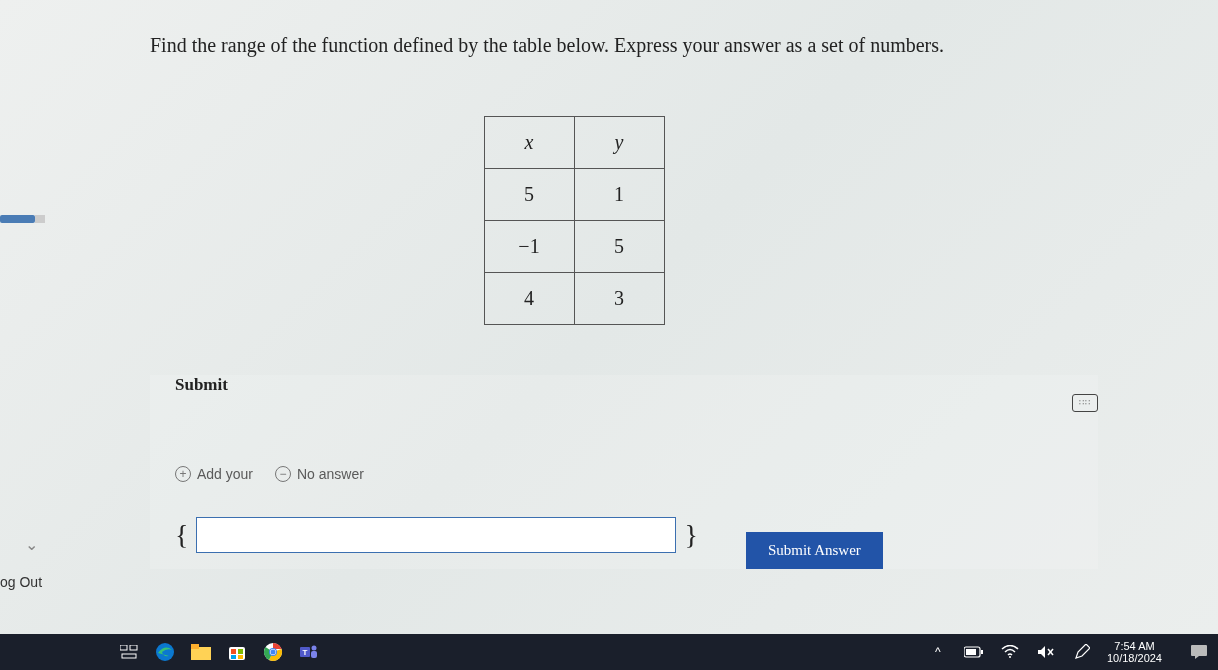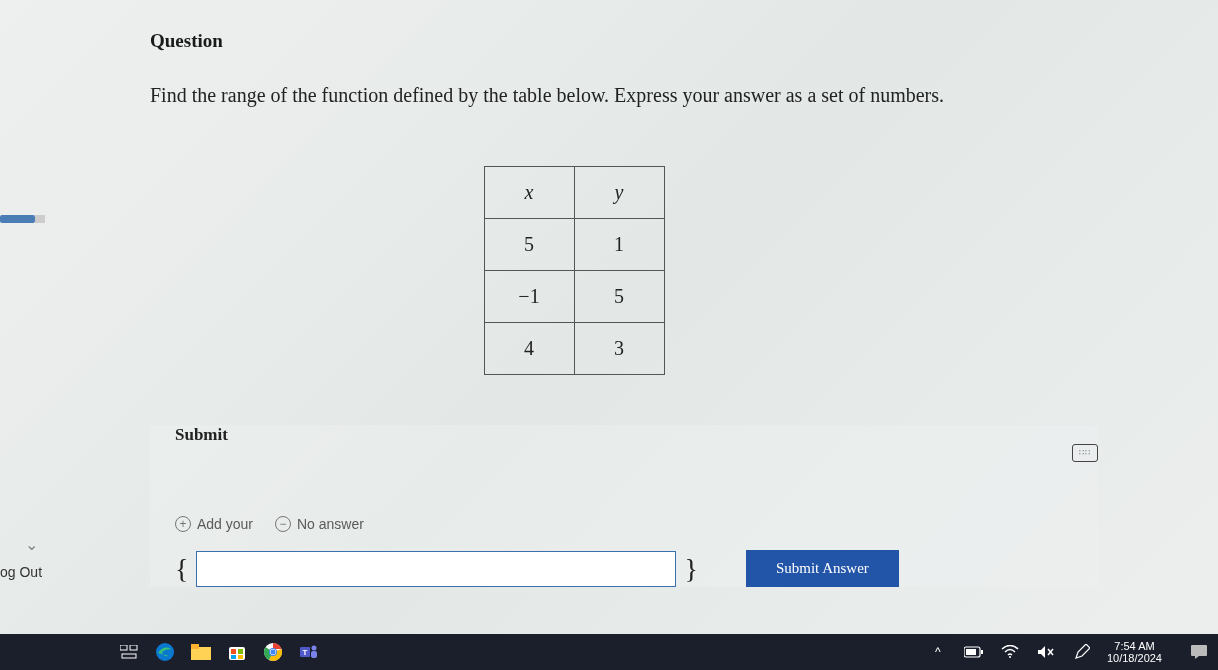--- a/index.html
+++ b/index.html
@@ -36,21 +36,21 @@
     .progress-stub2 {
       position: absolute;
       top: 215px;
       left: 35px;
       width: 10px;
       height: 8px;
       background: #ccc;
     }
     .logout-area {
       position: absolute;
-      bottom: 54px;
+      bottom: 44px;
       left: 0;
       font-size: 14px;
       color: #333;
       font-family: Arial, sans-serif;
     }
     .chevron {
       position: absolute;
       bottom: 80px;
       left: 25px;
       color: #888;
@@ -165,23 +165,24 @@
       background: #fff;
       padding: 4px 8px;
       font-size: 16px;
     }
     .submit-btn {
       margin-left: 40px;
       background: #2254a8;
       color: #fff;
       font-family: Georgia, serif;
       font-size: 15px;
-      padding: 10px 30px;
+      padding: 10px 22px;
       border: none;
       cursor: pointer;
+      margin-top: 32px;
     }
     
     .taskbar {
       position: absolute;
       left: 0; right: 0; bottom: 0;
       height: 36px;
       background: #1a1f2b;
       display: flex;
       align-items: center;
       padding: 0 8px;
@@ -200,21 +201,20 @@
 
 <div class="main-area">
   <div class="sidebar">
     <div class="progress-stub"></div>
     <div class="progress-stub2"></div>
     <div class="chevron">⌄</div>
     <div class="logout-area">og Out</div>
   </div>
 
   <div class="content">
-    <div class="q-heading">Question</div>
     <div class="prompt">Find the range of the function defined by the table below. Express your answer as a set of numbers.</div>
 
     <div class="table-wrap">
       <table class="data">
         <tbody>
             <tr>
           <td class="hdr">x</td>
           <td class="hdr">y</td>
         </tr>
         <tr>

